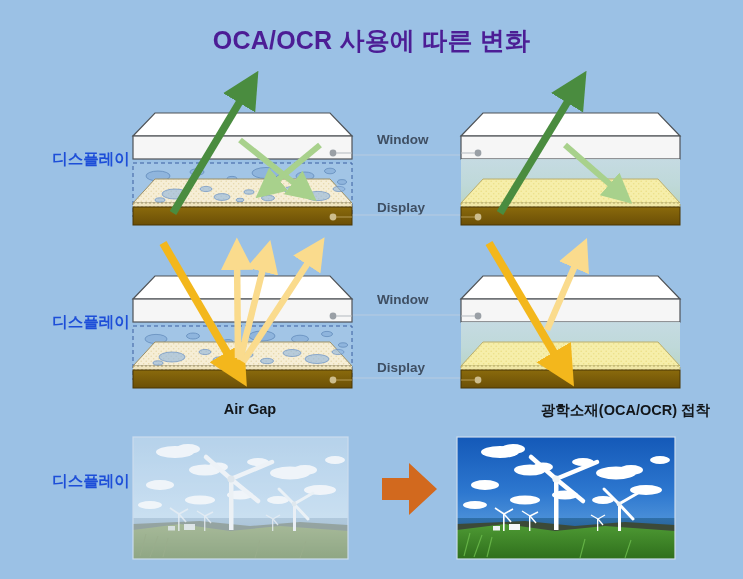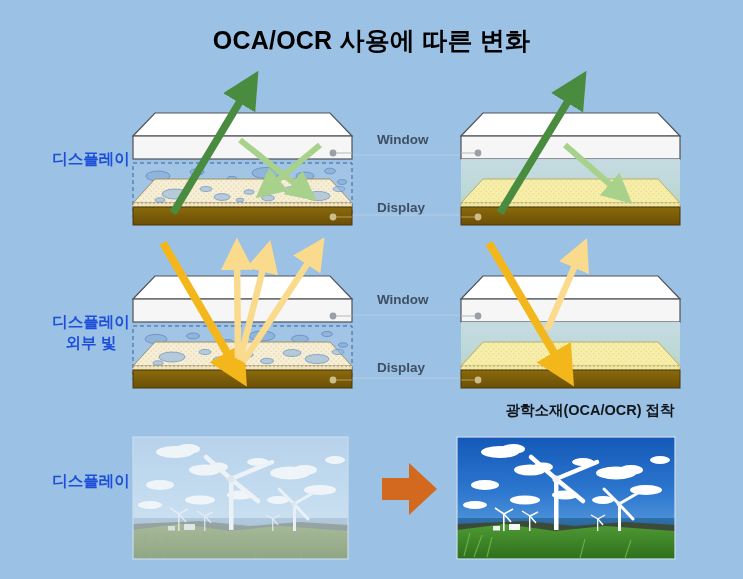--- a/index.html
+++ b/index.html
@@ -16,21 +16,21 @@
     position: absolute; inset: 0;
     width: 743px; height: 579px;
     background: #9bc1e5;
   }
   .title {
     position: absolute;
     left: 0; right: 0; top: 24px;
     text-align: center;
     font-size: 25px;
     font-weight: bold;
-    color: #000000;
+    color: #4c1d95;
     letter-spacing: .2px;
   }
   .row-label {
     position: absolute;
     left: 36px;
     width: 110px;
     font-size: 15.5px;
     font-weight: bold;
     color: #1d4ed8;
     line-height: 1.38;
@@ -53,47 +53,47 @@
 
   .caption {
     position: absolute;
     top: 401px;
     font-size: 14.5px;
     font-weight: bold;
     color: #12161a;
     text-align: center;
   }
   .caption.left  { left: 150px; width: 200px; }
-  .caption.right { left: 470px; width: 240px; }
+  .caption.right { left: 470px; width: 240px; text-align: right; }
 
   svg.layer { position: absolute; left: 0; top: 0; overflow: visible; }
 </style>
 </head>
 <body>
 
 <div id="stage">
 
   <div class="title">OCA/OCR 사용에 따른 변화</div>
 
   <div class="row-label r1">
     <div>디스플레이</div>
   </div>
   <div class="row-label r2">
     <div>디스플레이</div>
-    <div>외부 빛</div>
   </div>
   <div class="row-label r3">
     <div>디스플레이</div>
   </div>
 
   <div class="mid-label w1">Window</div>
   <div class="mid-label d1">Display</div>
   <div class="mid-label w2">Window</div>
   <div class="mid-label d2">Display</div>
 
+  <div class="caption left">Air Gap</div>
   <div class="caption right">광학소재(OCA/OCR) 접착</div>
 
   <svg class="layer" width="743" height="579">
     <defs>
 
       <linearGradient id="ocaGrad" x1="0" y1="0" x2="0" y2="1">
         <stop offset="0%" stop-color="#c9dde2"></stop>
         <stop offset="55%" stop-color="#c2dbd8"></stop>
         <stop offset="100%" stop-color="#bcd6c4"></stop>
       </linearGradient>

